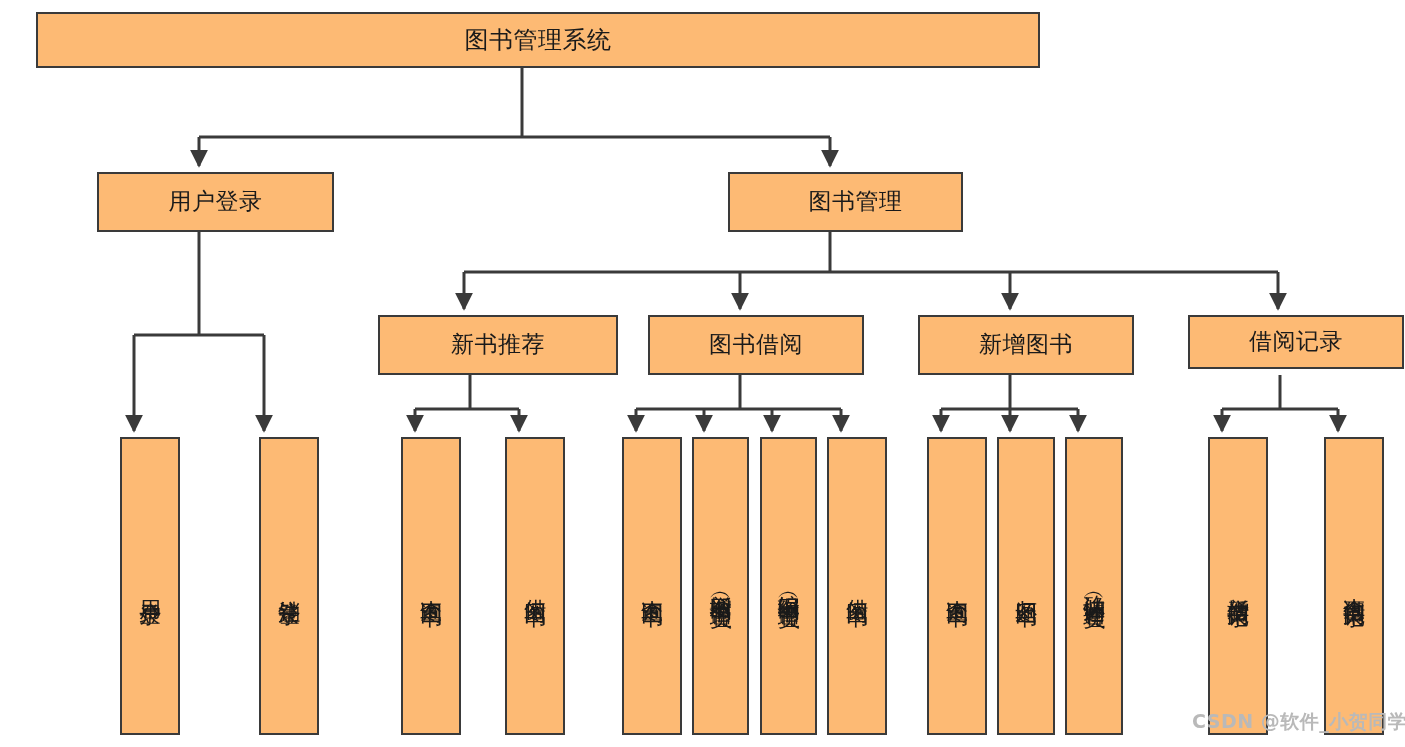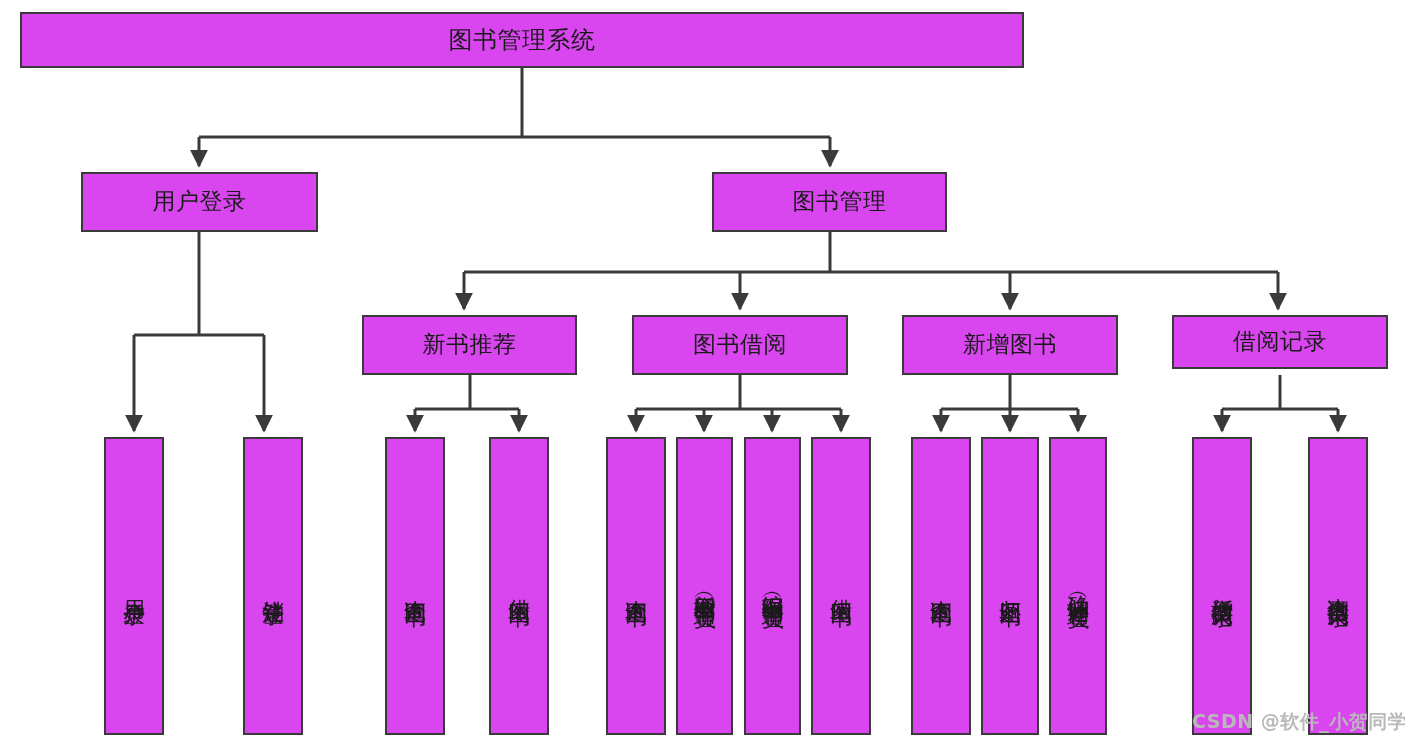--- a/index.html
+++ b/index.html
@@ -22,25 +22,26 @@
     left: 0;
     top: 0;
     width: 1405px;
     height: 747px;
     pointer-events: none;
   }
   .node {
     position: absolute;
     box-sizing: border-box;
     border: 2.5px solid #3a3a3a;
-    background: #d946ef;
+    background: #fdba74;
     display: flex;
     align-items: center;
     justify-content: center;
     color: #1a1a1a;
+    margin-left: 16px;
   }
   .node .lbl {
     display: block;
     text-align: center;
     line-height: 1.18;
     letter-spacing: 0.5px;
   }
   
   .node.h .lbl {
     font-size: 23px;
@@ -129,21 +130,21 @@
     <span class="lbl">图书管理系统</span>
   </div>
 
   <div class="node h" style="left:81px; top:172px; width:237px; height:60px;">
     <span class="lbl">用户登录</span>
   </div>
   <div class="node h" style="left:712px; top:172px; width:235px; height:60px;padding-left:20px;">
     <span class="lbl">图书管理</span>
   </div>
 
-  <div class="node h" style="left:362px; top:315px; width:215px; height:60px;">
+  <div class="node h" style="left:362px; top:315px; width:240px; height:60px;">
     <span class="lbl">新书推荐</span>
   </div>
   <div class="node h" style="left:632px; top:315px; width:216px; height:60px;">
     <span class="lbl">图书借阅</span>
   </div>
   <div class="node h" style="left:902px; top:315px; width:216px; height:60px;">
     <span class="lbl">新增图书</span>
   </div>
   <div class="node h" style="left:1172px; top:315px; width:216px; height:54px;">
     <span class="lbl">借阅记录</span>

